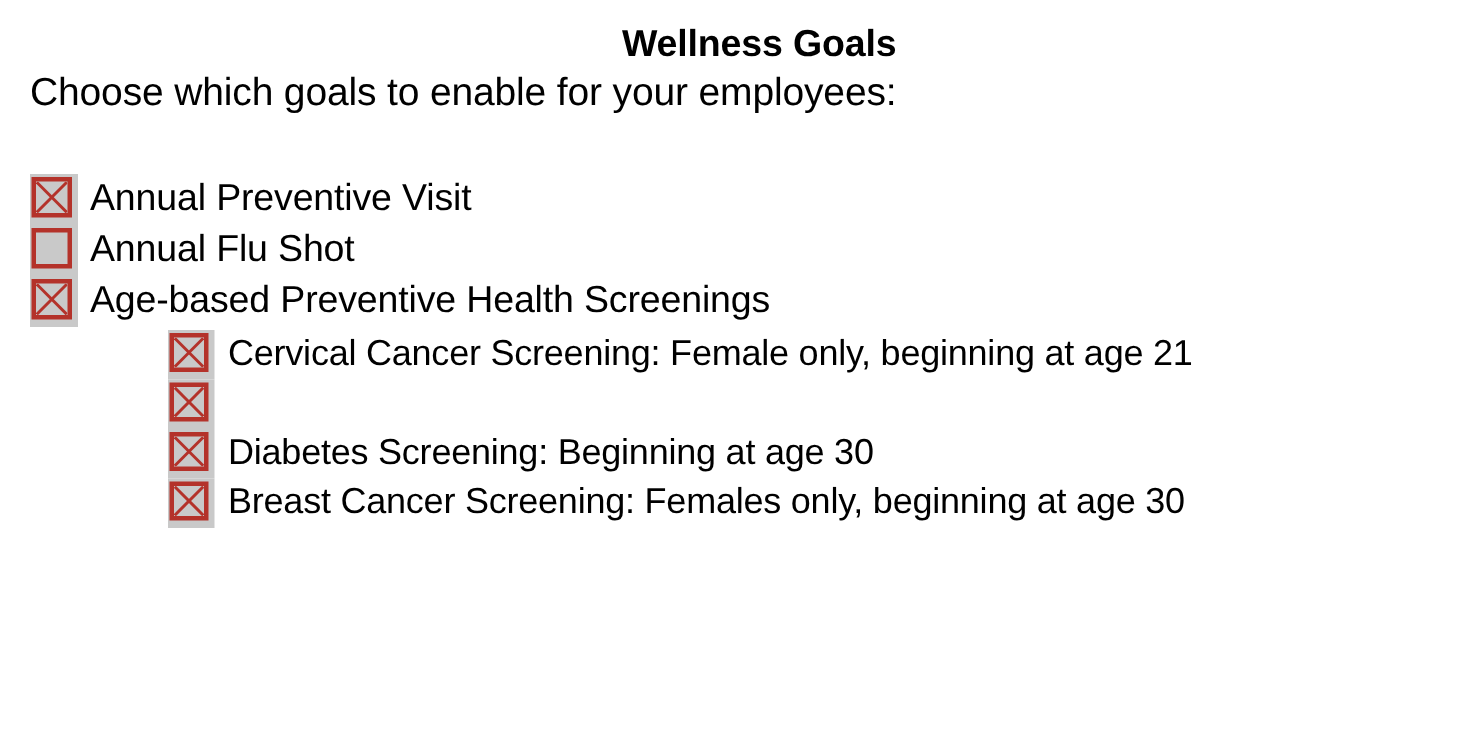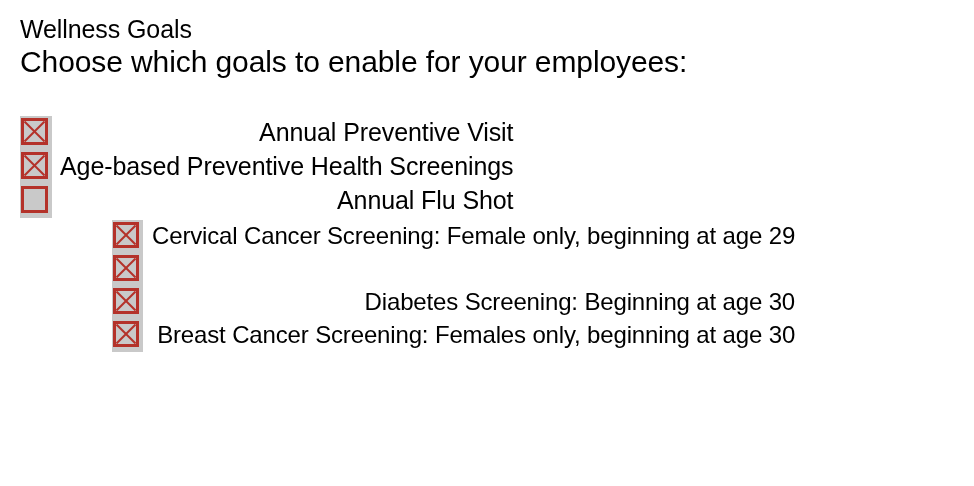--- a/index.html
+++ b/index.html
@@ -24,46 +24,46 @@
   }
 
   .heading-block {
     position: absolute;
     left: 20px;
     top: 14px;
   }
 
   .title {
     font-size: 25px;
-    font-weight: normal;
+    font-weight: bold;
     line-height: 31px;
     letter-spacing: -0.1px;
     white-space: nowrap;
+    text-align: right;
   }
 
   .subtitle {
-    font-size: 30px;
+    font-size: 26px;
     font-weight: normal;
     line-height: 33px;
     letter-spacing: -0.1px;
     white-space: nowrap;
   }
 
   
   .group-top {
     position: absolute;
     left: 20px;
     top: 116px;
   }
 
   .row {
     display: flex;
     align-items: flex-start;
     height: 34px;
-    justify-content: space-between;
   }
 
   .row-sub {
     height: 33px;
   }
 
   
   .checkcol {
     position: relative;
     width: 32px;
@@ -141,49 +141,49 @@
             <line x1="0.5" y1="0.5" x2="20.5" y2="20.5" stroke="#b4322a" stroke-width="2"></line>
             <line x1="20.5" y1="0.5" x2="0.5" y2="20.5" stroke="#b4322a" stroke-width="2"></line>
           </svg>
         </span>
       </span>
       <span class="label">Annual Preventive Visit</span>
     </div>
 
     <div class="row">
       <span class="checkcol">
+        <span class="cbox"></span>
+      </span>
+      <span class="label">Annual Flu Shot</span>
+    </div>
+
+    <div class="row">
+      <span class="checkcol">
         <span class="cbox">
           <svg viewBox="0 0 21 21" preserveAspectRatio="none" aria-hidden="true">
             <line x1="0.5" y1="0.5" x2="20.5" y2="20.5" stroke="#b4322a" stroke-width="2"></line>
             <line x1="20.5" y1="0.5" x2="0.5" y2="20.5" stroke="#b4322a" stroke-width="2"></line>
           </svg>
         </span>
       </span>
       <span class="label">Age-based Preventive Health Screenings</span>
     </div>
-
-    <div class="row">
-      <span class="checkcol">
-        <span class="cbox"></span>
-      </span>
-      <span class="label">Annual Flu Shot</span>
-    </div>
   </div>
 
   <div class="group-sub">
     <div class="row row-sub">
       <span class="checkcol checkcol-sub">
         <span class="cbox cbox-sub">
           <svg viewBox="0 0 20 20" preserveAspectRatio="none" aria-hidden="true">
             <line x1="0.5" y1="0.5" x2="19.5" y2="19.5" stroke="#b4322a" stroke-width="2"></line>
             <line x1="19.5" y1="0.5" x2="0.5" y2="19.5" stroke="#b4322a" stroke-width="2"></line>
           </svg>
         </span>
       </span>
-      <span class="label label-sub">Cervical Cancer Screening: Female only, beginning at age 29</span>
+      <span class="label label-sub">Cervical Cancer Screening: Female only, beginning at age 21</span>
     </div>
 
     <div class="row row-sub">
       <span class="checkcol checkcol-sub">
         <span class="cbox cbox-sub">
           <svg viewBox="0 0 20 20" preserveAspectRatio="none" aria-hidden="true">
             <line x1="0.5" y1="0.5" x2="19.5" y2="19.5" stroke="#b4322a" stroke-width="2"></line>
             <line x1="19.5" y1="0.5" x2="0.5" y2="19.5" stroke="#b4322a" stroke-width="2"></line>
           </svg>
         </span>

